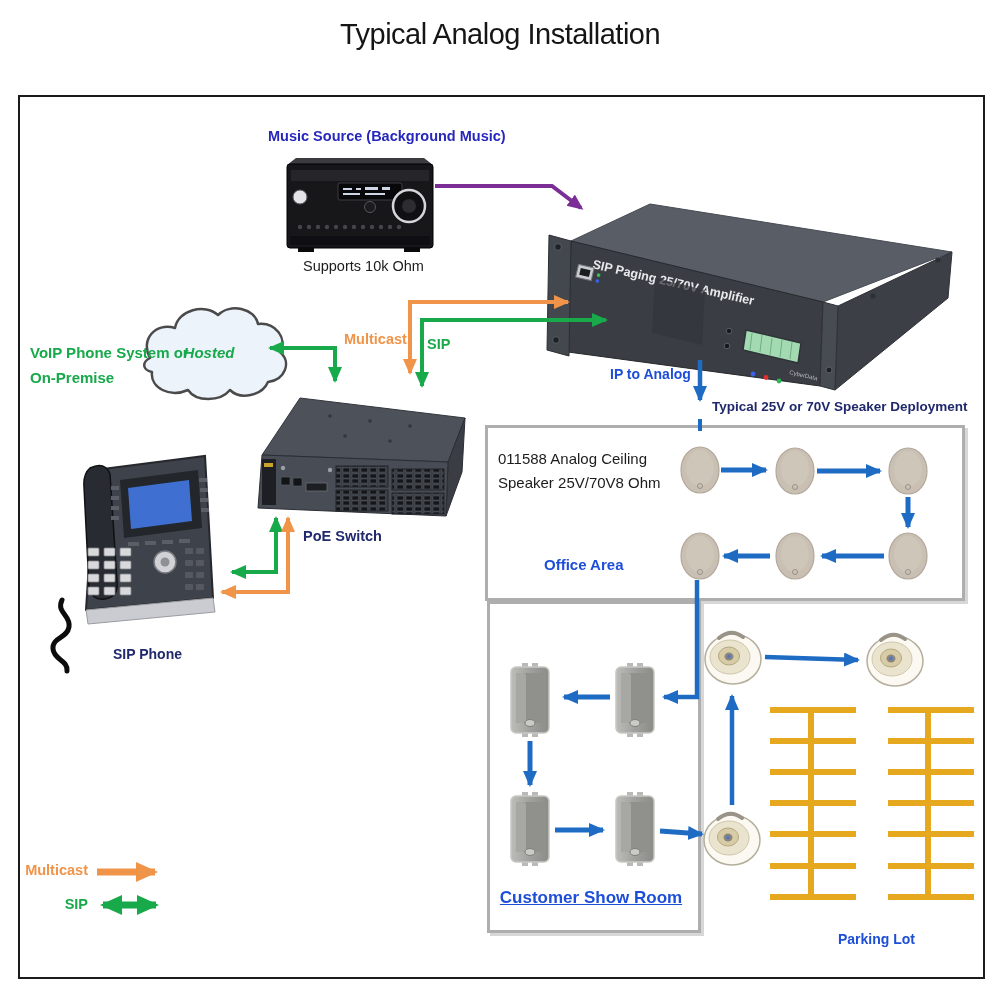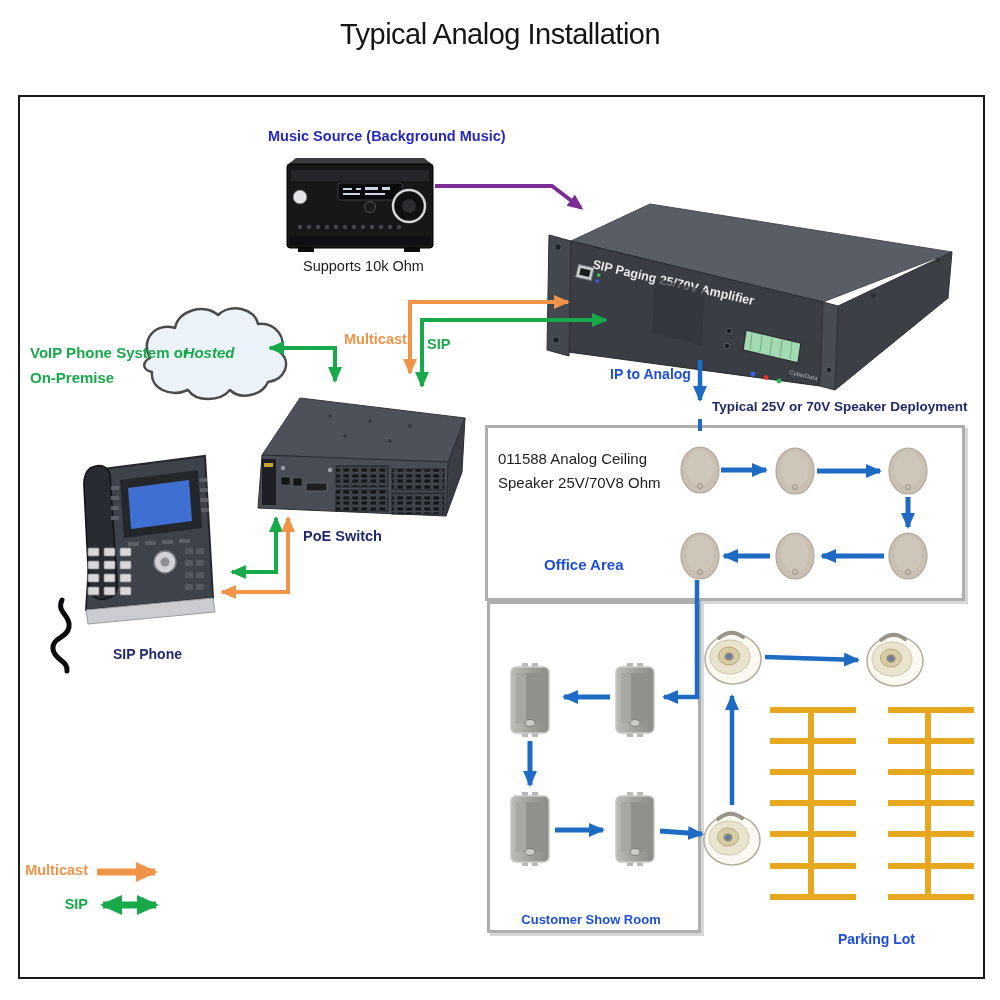--- a/index.html
+++ b/index.html
@@ -324,19 +324,19 @@
 
   <div class="lbl c-blue" style="left:610px;top:366px;font-size:14px;">IP to Analog</div>
   <div class="lbl c-navy" style="left:712px;top:399px;font-size:13.5px;">Typical 25V or 70V Speaker Deployment</div>
 
   <div class="lbl c-black two-line" style="left:498px;top:447px;font-size:15px;line-height:24px;">
     <div>011588 Analog Ceiling</div>
     <div>Speaker 25V/70V8 Ohm</div>
   </div>
   <div class="lbl c-blue" style="left:544px;top:556px;font-size:15px;">Office Area</div>
 
-  <div class="lbl c-blue" style="left:492px;top:912px;width:198px;text-align:center;font-size:13px;">Customer Show Room</div>
+  <div class="lbl c-blue" style="left:492px;top:888px;width:198px;text-align:center;font-size:17px;text-decoration:underline;">Customer Show Room</div>
   <div class="lbl c-blue" style="left:838px;top:931px;font-size:14px;">Parking Lot</div>
 
   <div class="lbl c-orange" style="left:10px;top:862px;width:78px;text-align:right;font-size:14.5px;">Multicast</div>
   <div class="lbl c-green" style="left:10px;top:896px;width:78px;text-align:right;font-size:14.5px;">SIP</div>
 
 </div>
 
 </body></html>

